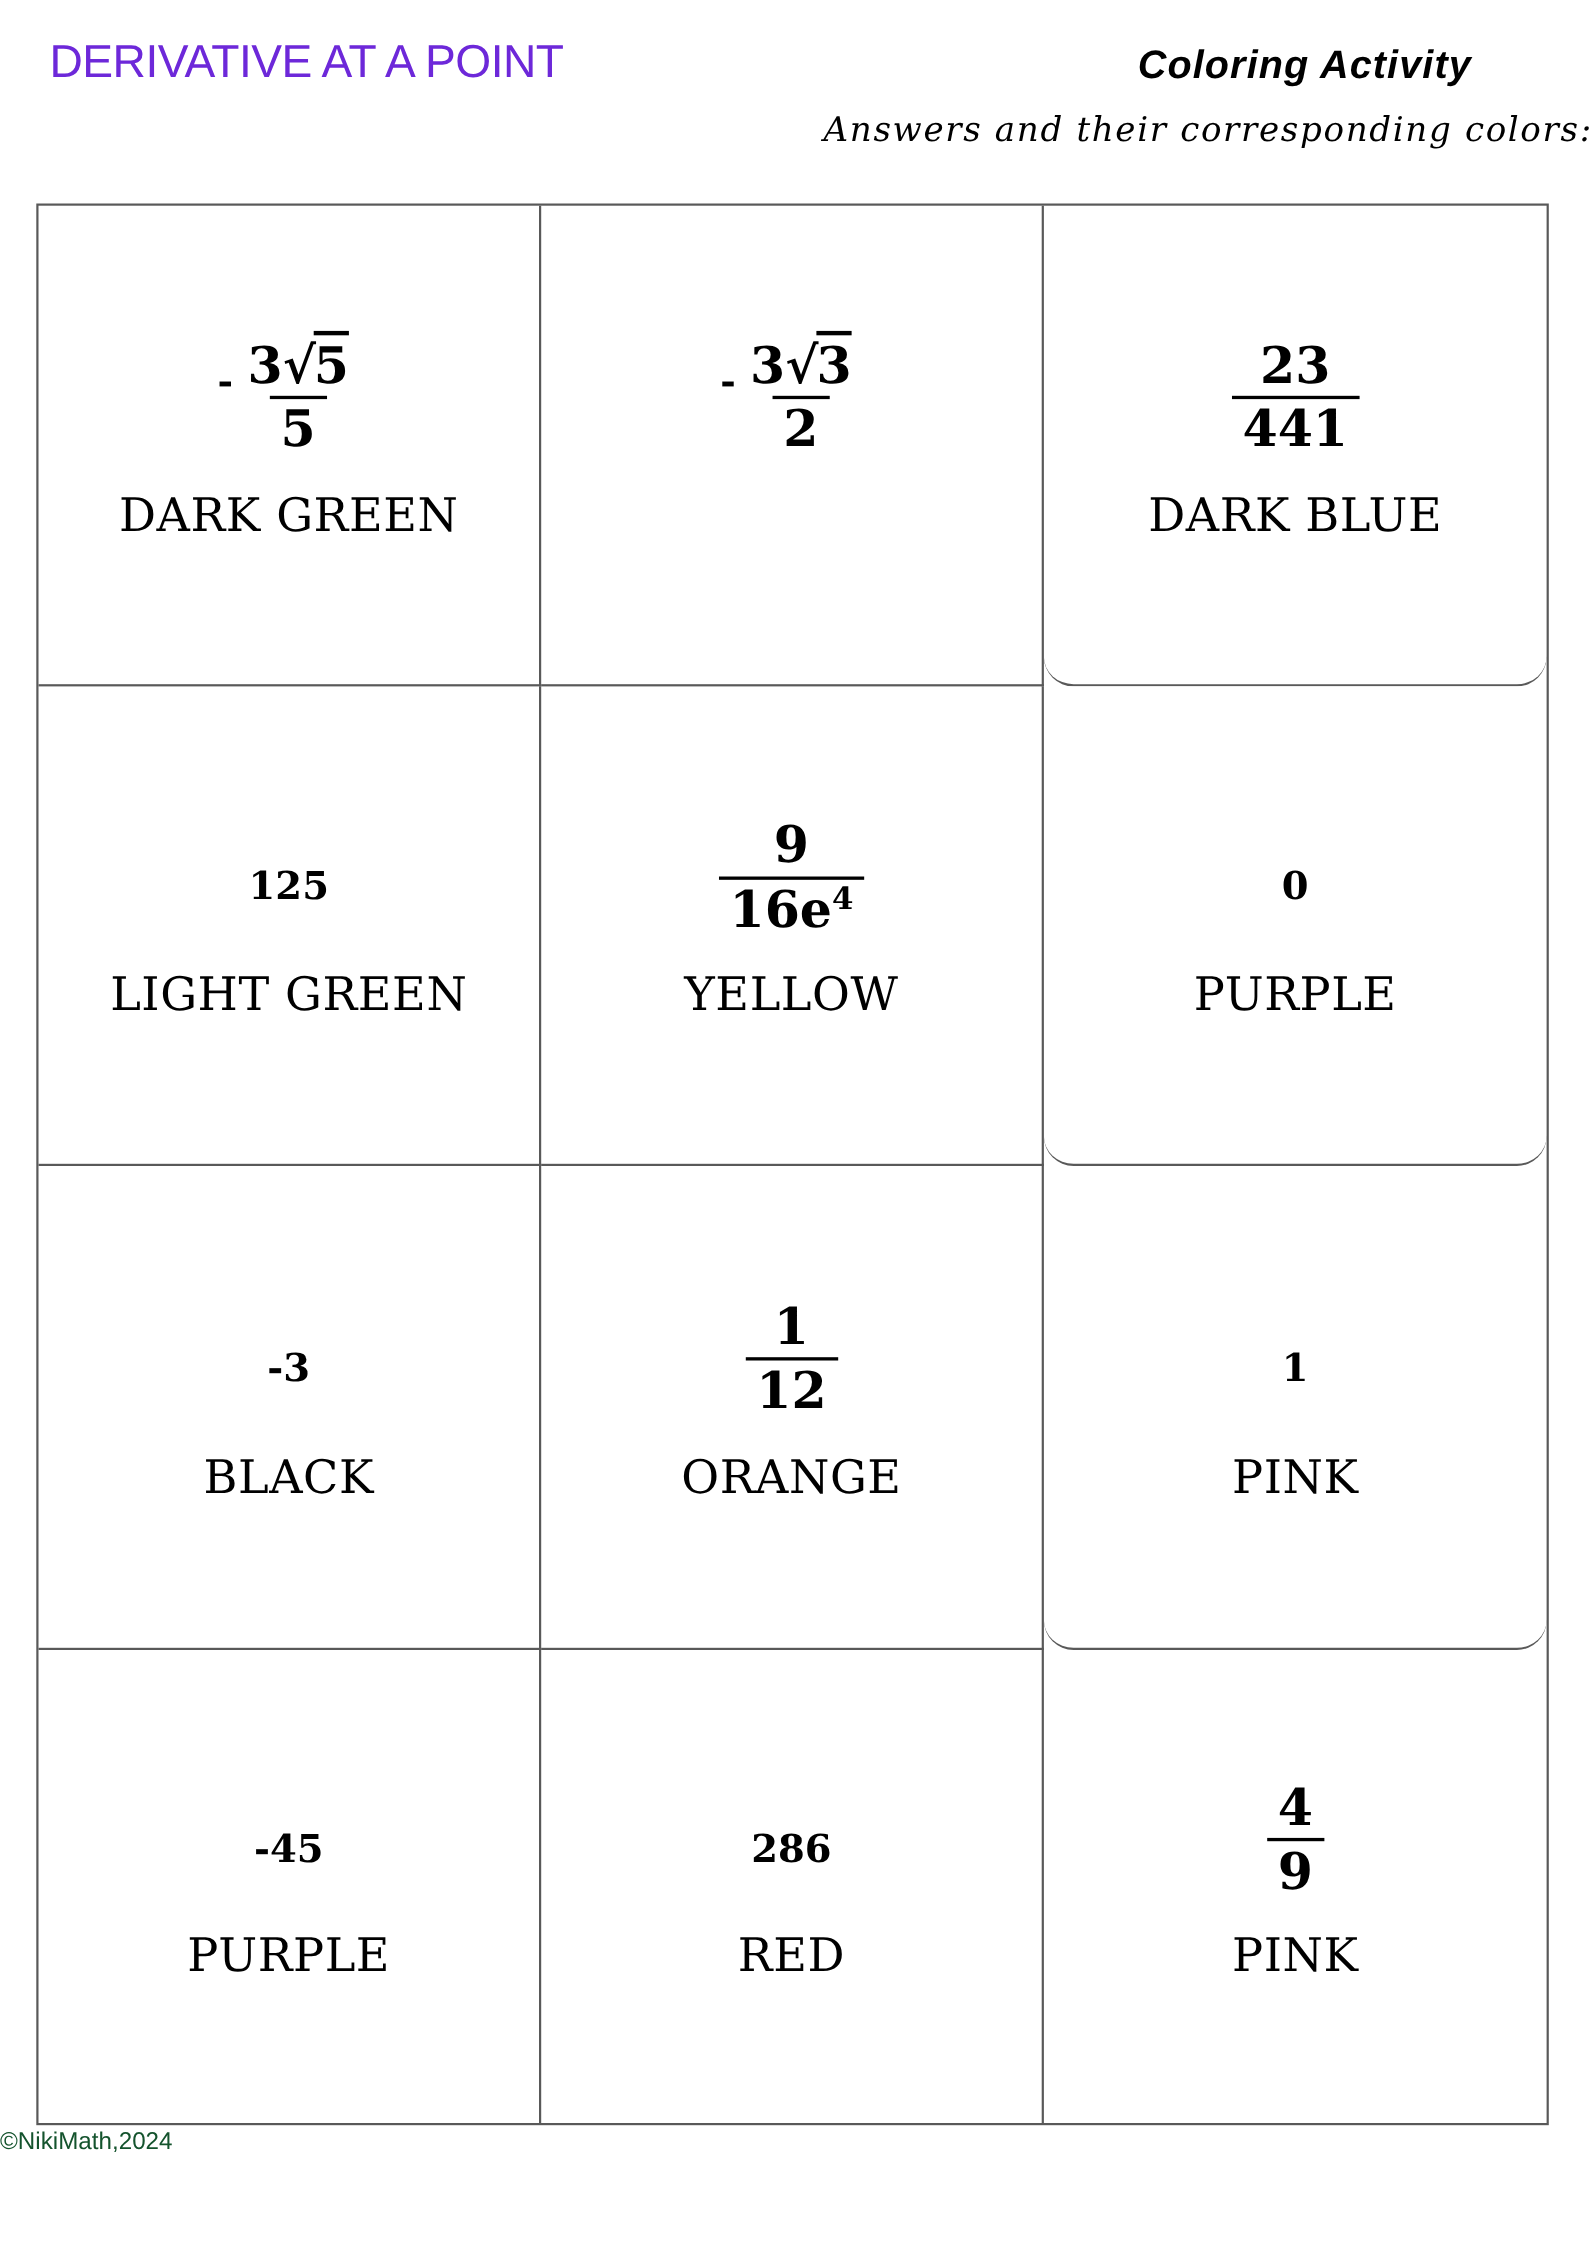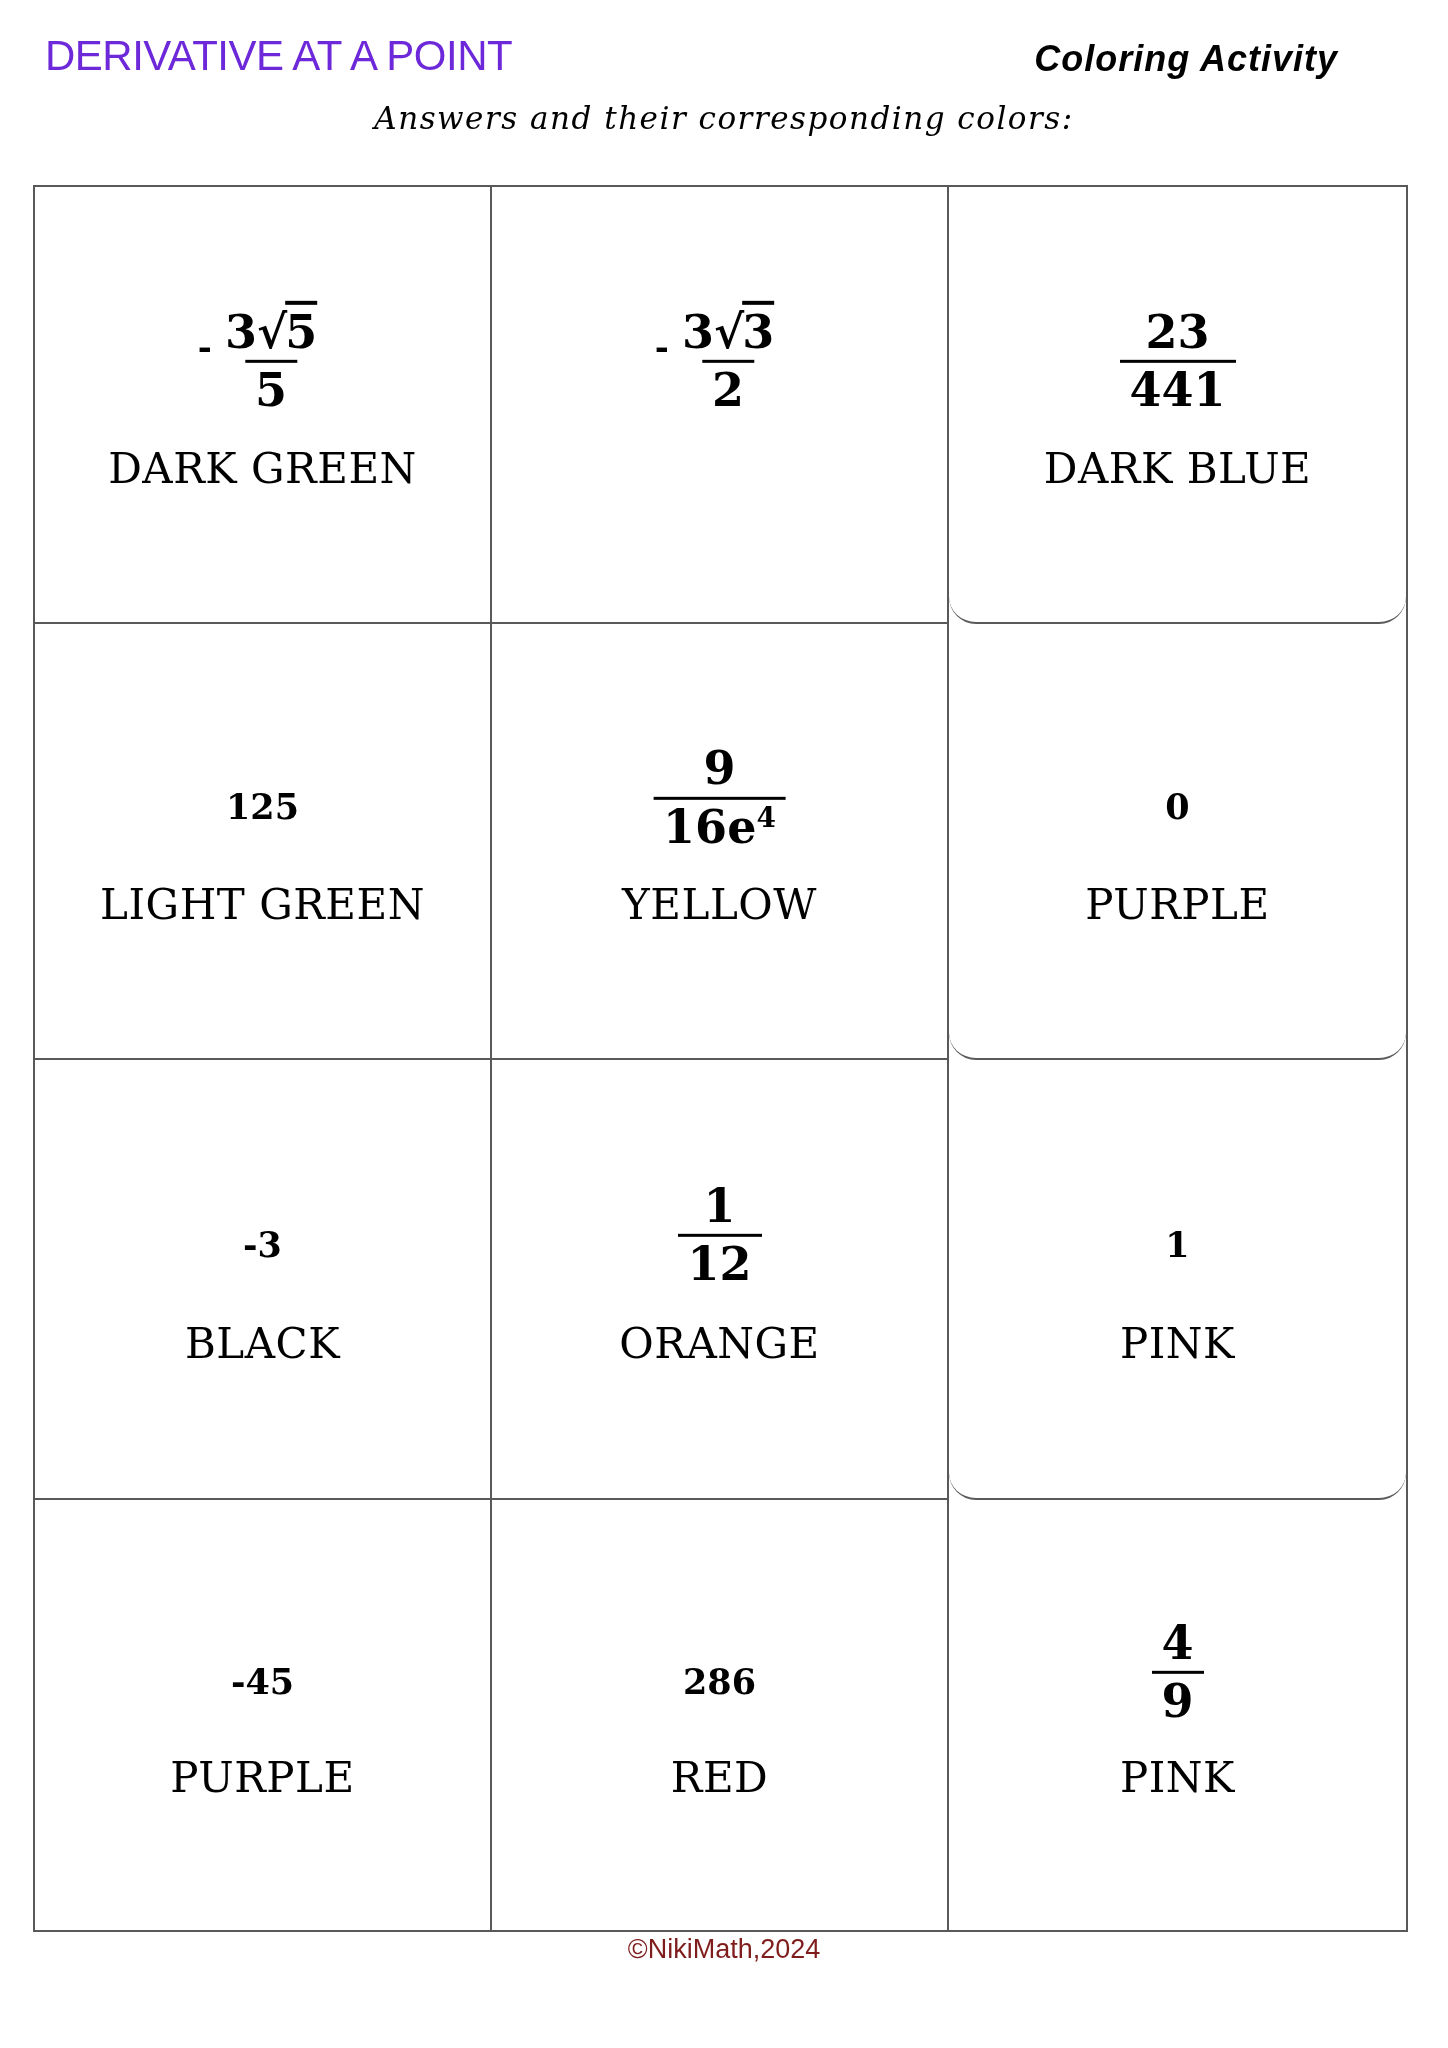--- a/index.html
+++ b/index.html
@@ -19,21 +19,21 @@
     color:#6d28d9;line-height:1.1;white-space:nowrap;
   }
   .activity-label{
     position:absolute;right:110px;top:38px;
     font-family:Liberation Sans, sans-serif;
     font-size:36px;font-weight:700;font-style:italic;
     letter-spacing:1px;white-space:nowrap;margin-left:24px;
   }
   .subtitle{
     position:absolute;left:0;right:0;top:100px;
-    text-align:center;
+    text-align:right;
     font-family:"DejaVu Serif", serif;
     font-size:31px;font-weight:400;font-style:italic;
     letter-spacing:1.5px;white-space:nowrap;
   }
   
   .answers-grid{
     position:absolute;left:33px;top:185px;
     width:1375px;height:1747px;
     box-sizing:border-box;
     border:2px solid #595959;
@@ -75,23 +75,22 @@
   
   .color-label{
     position:absolute;left:50%;top:64.5%;
     transform:translate(-50%,-50%);
     font-size:42px;font-weight:400;
     letter-spacing:0.5px;white-space:nowrap;
   }
   
   .copyright{
     position:absolute;left:0;right:0;top:1934px;
-    text-align:center;
     font-family:"Liberation Sans", sans-serif;
-    font-size:27px;color:#7f1d1d;
+    font-size:22px;color:#14532d;
   }
 </style>
 </head>
 <body>
 
 <div class="page-title">DERIVATIVE AT A POINT</div>
 <div class="activity-label">Coloring Activity</div>
 <div class="subtitle">Answers and their corresponding colors:</div>
 
 <div class="answers-grid" id="answers-grid">

